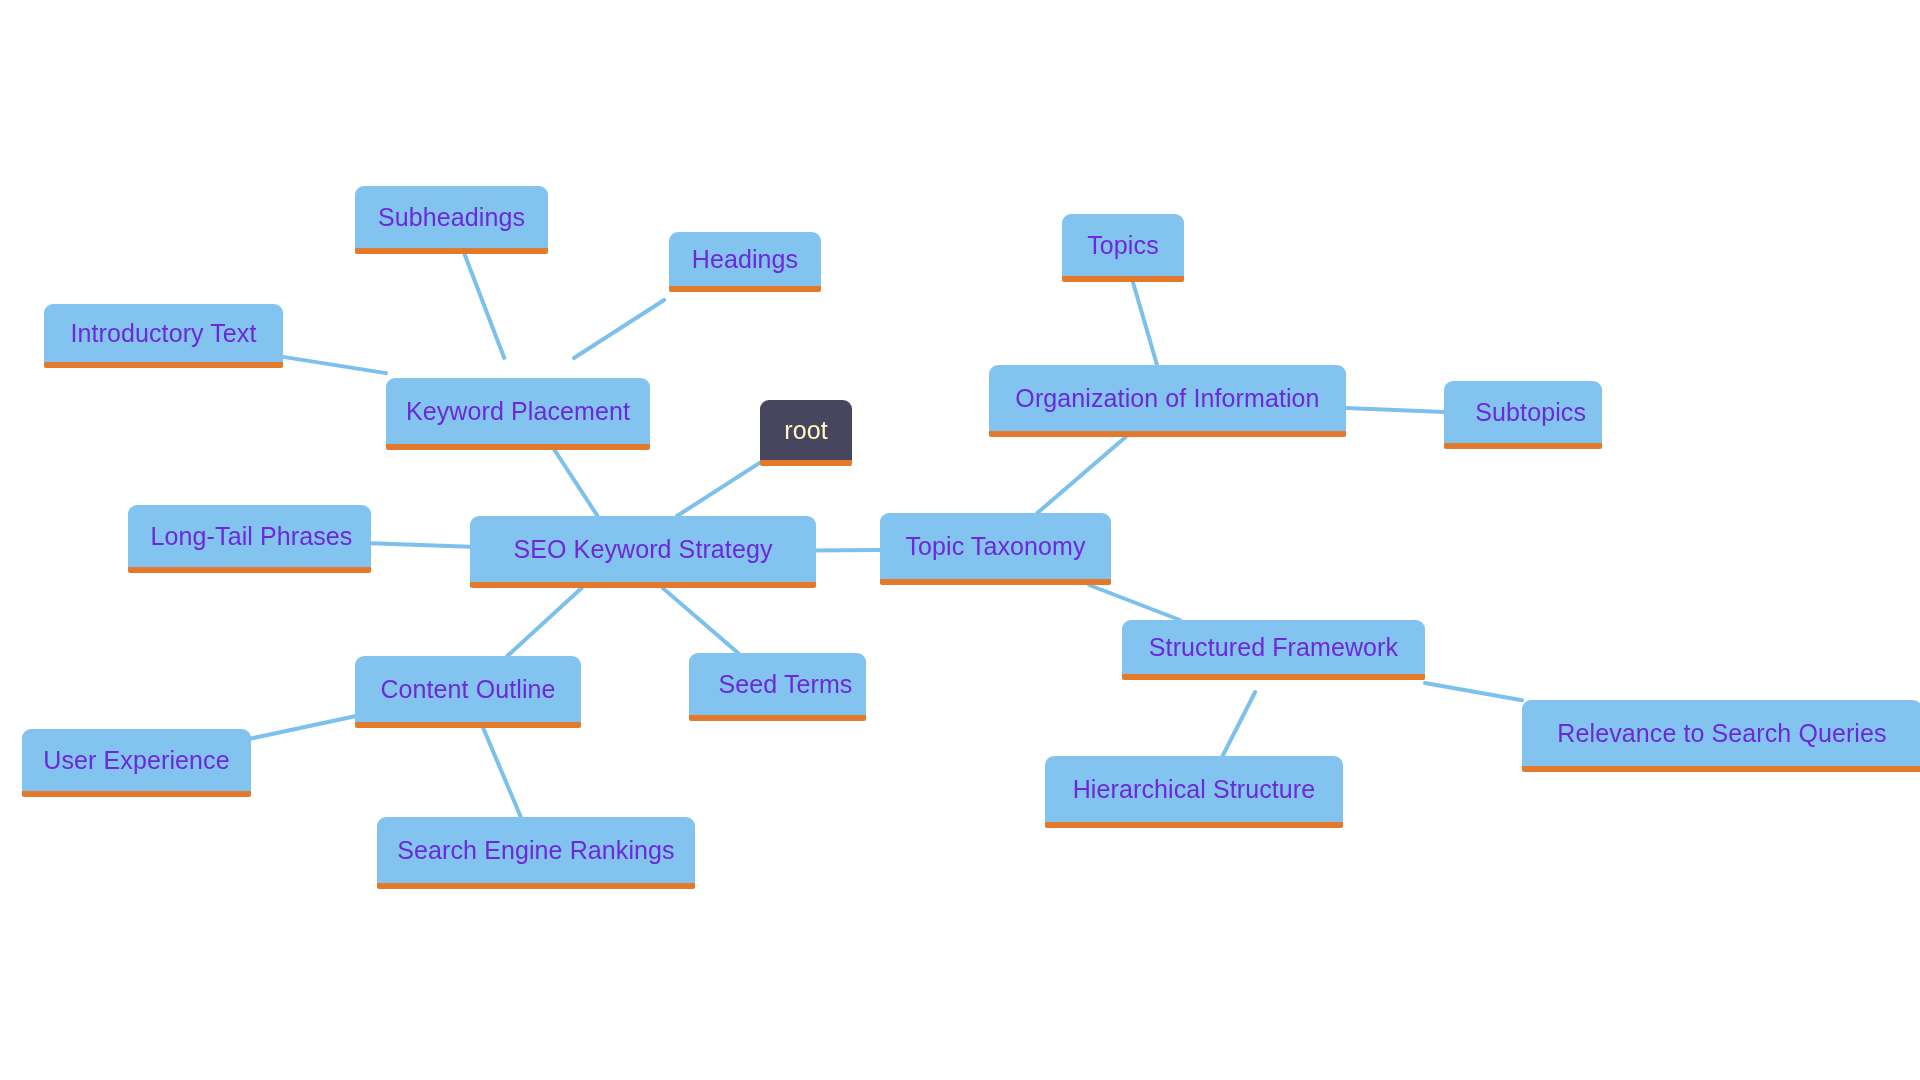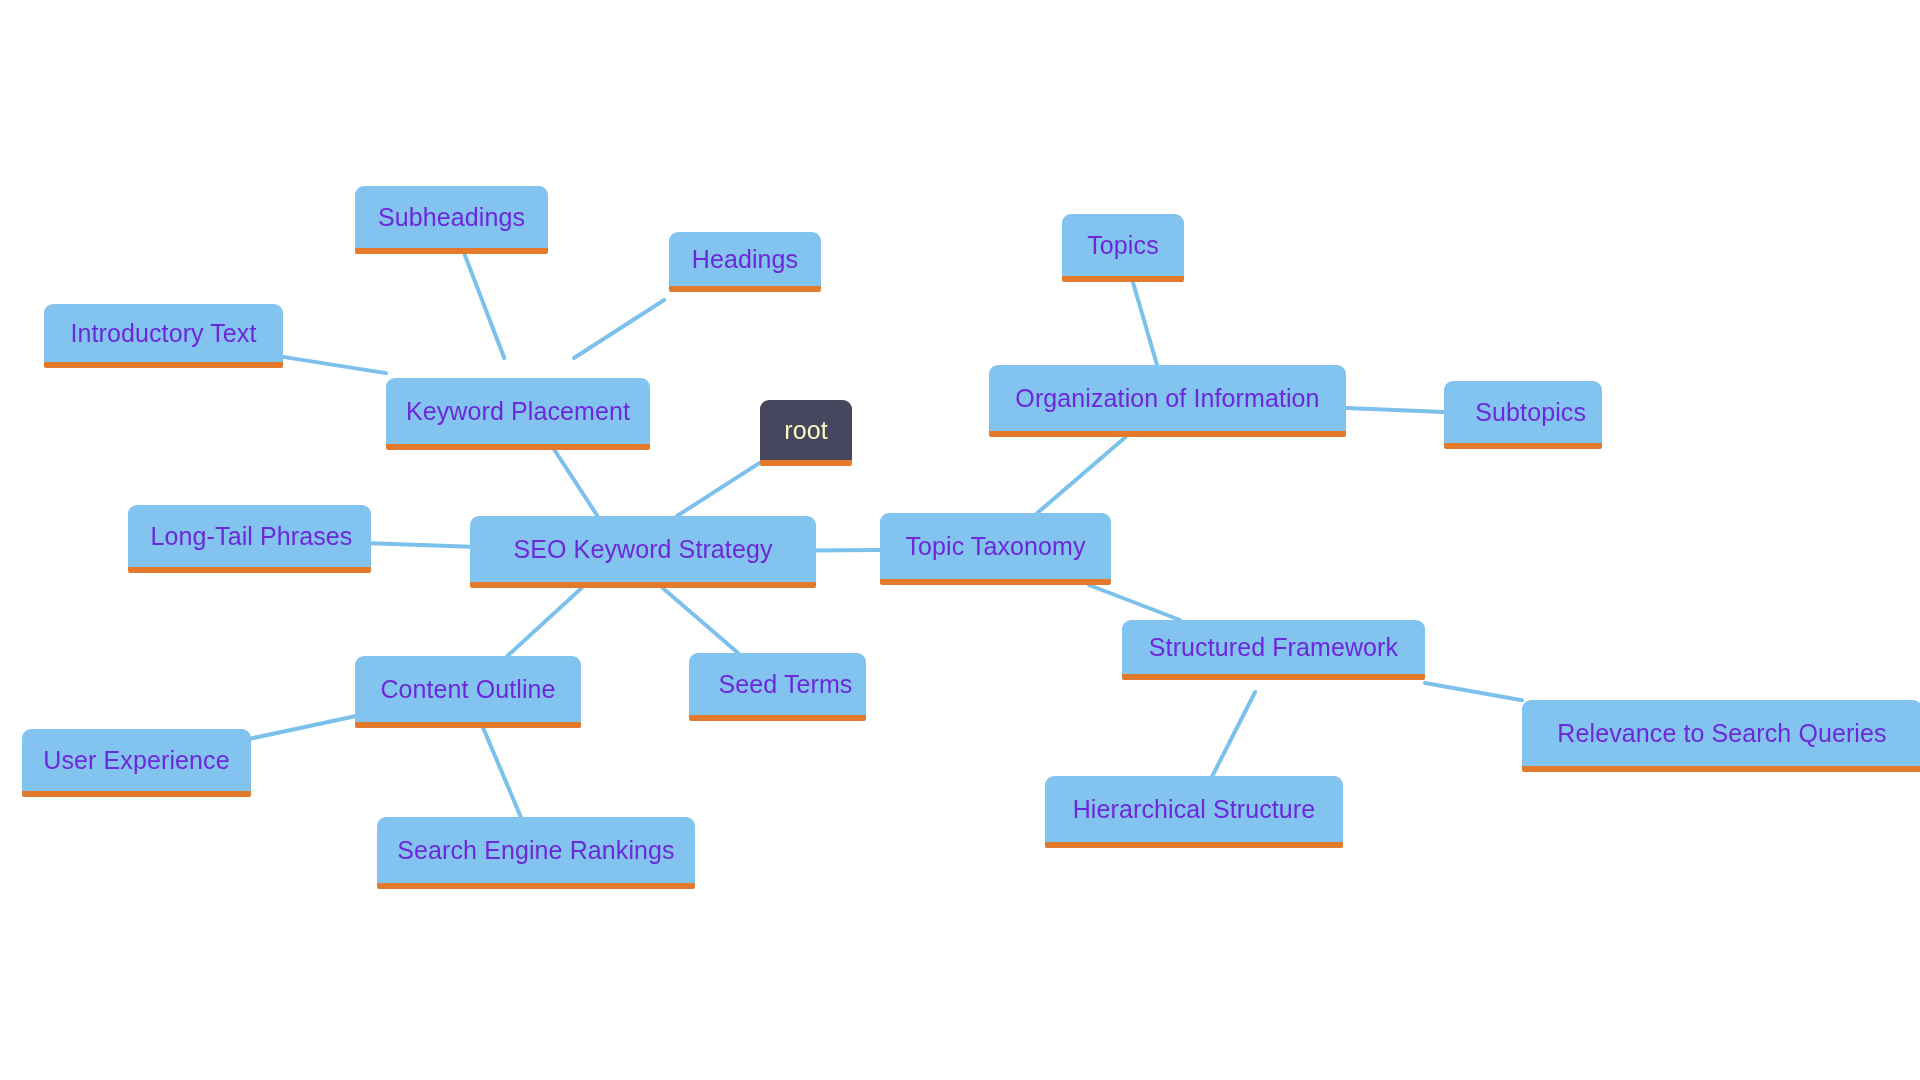--- a/index.html
+++ b/index.html
@@ -123,20 +123,20 @@
       </div>
       <div class="node" style="left: 1062px; top: 214px; width: 122px; height: 68px;">
         <span class="node-label">Topics</span>
       </div>
       <div class="node" style="left: 1444px; top: 381px; width: 158px; height: 68px; justify-content: flex-end;">
         <span class="node-label">Subtopics</span>
       </div>
       <div class="node" style="left: 1122px; top: 620px; width: 303px; height: 60px;">
         <span class="node-label">Structured Framework</span>
       </div>
-      <div class="node" style="left: 1045px; top: 776px; width: 298px; height: 72px;">
+      <div class="node" style="left: 1045px; top: 756px; width: 298px; height: 72px;">
         <span class="node-label">Hierarchical Structure</span>
       </div>
       <div class="node" style="left: 1522px; top: 700px; width: 400px; height: 72px;">
         <span class="node-label">Relevance to Search Queries</span>
       </div>
     </div>
 </div>
 
 </body></html>

